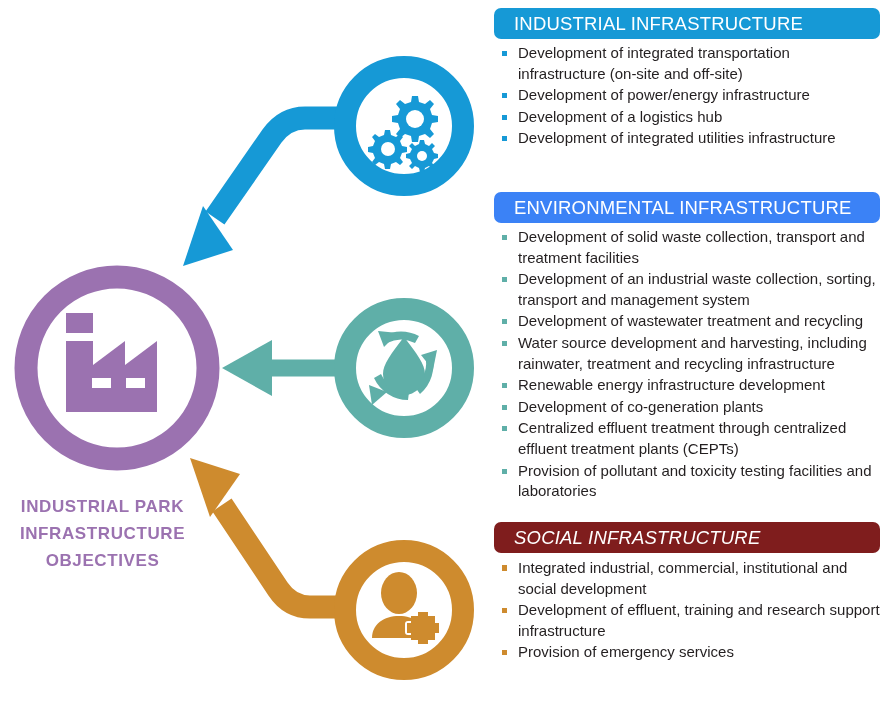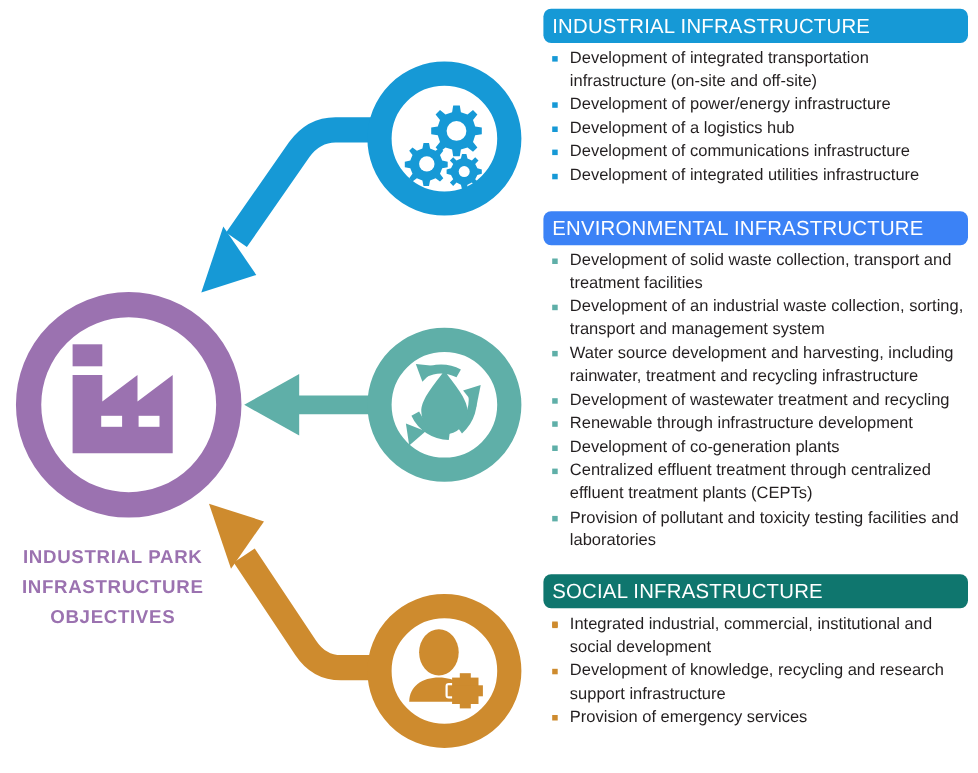--- a/index.html
+++ b/index.html
@@ -65,21 +65,21 @@
   }
 
   .panel { position: absolute; left: 0; width: 386px; }
 
   .panel-header {
     height: 31px;
     border-radius: 7px;
     color: #ffffff;
     font-size: 18.5px;
     line-height: 31px;
-    padding-left: 8px;
+    padding-left: 20px;
     box-sizing: border-box;
     letter-spacing: 0.2px;
     white-space: nowrap;
     overflow: hidden;
   }
 
   .panel-list {
     list-style: none;
     margin: 0;
     padding: 4px 0 0 0;
@@ -188,42 +188,41 @@
   </div>
 
   <div id="panels-column">
 
     <div class="panel" id="panel-industrial" style="top:8px;">
       <div class="panel-header" id="header-industrial" style="background: rgb(22, 153, 214);">INDUSTRIAL INFRASTRUCTURE</div>
       <ul class="panel-list" id="list-industrial">
           <li class="panel-item"><span class="bullet-square" style="background: rgb(22, 153, 214);"></span><span class="panel-item-text">Development of integrated transportation infrastructure (on-site and off-site)</span></li>
           <li class="panel-item"><span class="bullet-square" style="background: rgb(22, 153, 214);"></span><span class="panel-item-text">Development of power/energy infrastructure</span></li>
           <li class="panel-item"><span class="bullet-square" style="background: rgb(22, 153, 214);"></span><span class="panel-item-text">Development of a logistics hub</span></li>
-          <li class="panel-item"><span class="bullet-square" style="background: rgb(22, 153, 214);"></span><span class="panel-item-text">Development of communications infrastructure</span></li>
           <li class="panel-item"><span class="bullet-square" style="background: rgb(22, 153, 214);"></span><span class="panel-item-text">Development of integrated utilities infrastructure</span></li>
         </ul>
     </div>
 
     <div class="panel" id="panel-environmental" style="top:192px;">
       <div class="panel-header" id="header-environmental" style="background: #3b82f6;">ENVIRONMENTAL INFRASTRUCTURE</div>
       <ul class="panel-list" id="list-environmental">
           <li class="panel-item"><span class="bullet-square" style="background: rgb(95, 175, 168);"></span><span class="panel-item-text">Development of solid waste collection, transport and treatment facilities</span></li>
           <li class="panel-item"><span class="bullet-square" style="background: rgb(95, 175, 168);"></span><span class="panel-item-text">Development of an industrial waste collection, sorting, transport and management system</span></li>
+          <li class="panel-item"><span class="bullet-square" style="background: rgb(95, 175, 168);"></span><span class="panel-item-text">Development of wastewater treatment and recycling</span></li>
           <li class="panel-item"><span class="bullet-square" style="background: rgb(95, 175, 168);"></span><span class="panel-item-text">Water source development and harvesting, including rainwater, treatment and recycling infrastructure</span></li>
-          <li class="panel-item"><span class="bullet-square" style="background: rgb(95, 175, 168);"></span><span class="panel-item-text">Development of wastewater treatment and recycling</span></li>
-          <li class="panel-item"><span class="bullet-square" style="background: rgb(95, 175, 168);"></span><span class="panel-item-text">Renewable through infrastructure development</span></li>
+          <li class="panel-item"><span class="bullet-square" style="background: rgb(95, 175, 168);"></span><span class="panel-item-text">Renewable energy infrastructure development</span></li>
           <li class="panel-item"><span class="bullet-square" style="background: rgb(95, 175, 168);"></span><span class="panel-item-text">Development of co-generation plants</span></li>
           <li class="panel-item"><span class="bullet-square" style="background: rgb(95, 175, 168);"></span><span class="panel-item-text">Centralized effluent treatment through centralized effluent treatment plants (CEPTs)</span></li>
           <li class="panel-item"><span class="bullet-square" style="background: rgb(95, 175, 168);"></span><span class="panel-item-text">Provision of pollutant and toxicity testing facilities and laboratories</span></li>
         </ul>
     </div>
 
     <div class="panel" id="panel-social" style="top:522px;">
-      <div class="panel-header" id="header-social" style="background: #0f766e;">SOCIAL INFRASTRUCTURE</div>
+      <div class="panel-header" id="header-social" style="background: #7f1d1d; font-style: italic;">SOCIAL INFRASTRUCTURE</div>
       <ul class="panel-list" id="list-social">
           <li class="panel-item"><span class="bullet-square" style="background: rgb(206, 139, 46);"></span></li>
           <li class="panel-item"><span class="bullet-square" style="background: rgb(206, 139, 46);"></span><span class="panel-item-text">Integrated industrial, commercial, institutional and social development</span></li>
-          <li class="panel-item"><span class="bullet-square" style="background: rgb(206, 139, 46);"></span><span class="panel-item-text">Development of knowledge, recycling and research support infrastructure</span></li>
+          <li class="panel-item"><span class="bullet-square" style="background: rgb(206, 139, 46);"></span><span class="panel-item-text">Development of effluent, training and research support infrastructure</span></li>
           <li class="panel-item"><span class="bullet-square" style="background: rgb(206, 139, 46);"></span><span class="panel-item-text">Provision of emergency services</span></li>
         </ul>
     </div>
   </div>
 </div>
 
 </body></html>

